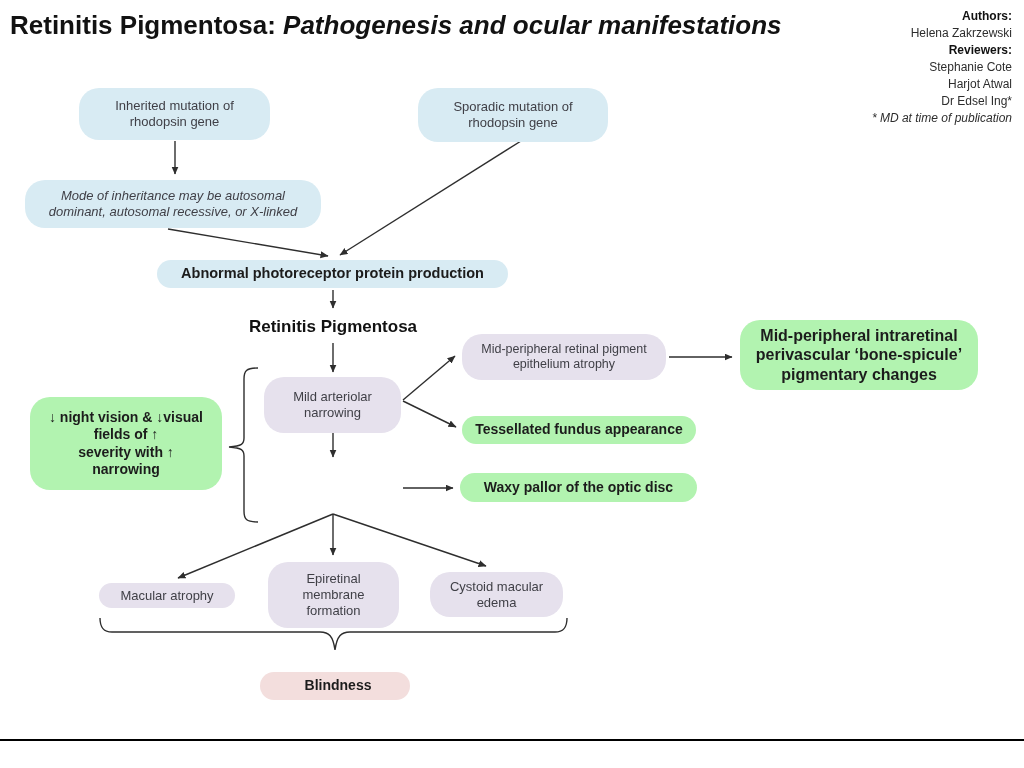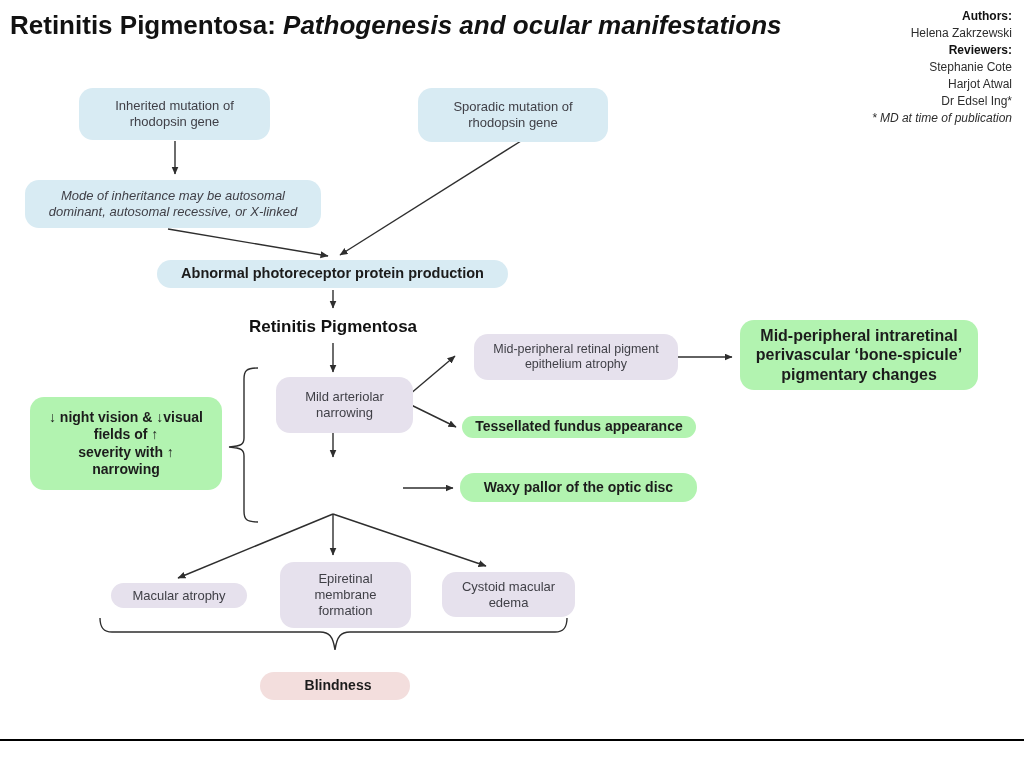--- a/index.html
+++ b/index.html
@@ -7,26 +7,26 @@
     position:relative;width:1024px;height:768px;background:#ffffff;
     font-family:"Liberation Sans",sans-serif;overflow:hidden;
   }
   #title{position:absolute;left:10px;top:10px;font-size:26px;color:#121212;white-space:nowrap;}
   #title .t-main{font-weight:bold;}
   #title .t-sub{font-weight:bold;font-style:italic;}
   #credits{position:absolute;right:12px;top:8px;text-align:right;font-size:12px;color:#2d2d2d;line-height:17px;}
   #credits .c-label{font-weight:bold;color:#111;}
   #credits .c-note{font-style:italic;}
   .node{
-    position:absolute;border-radius:14px;display:flex;flex-direction:column;
+    position:absolute;border-radius:20px;display:flex;flex-direction:column;
     align-items:center;justify-content:center;text-align:center;
     font-size:13px;color:#3f3f46;line-height:1.22;padding:2px 6px;box-sizing:border-box;
   }
   .blue{background:#d8ebf3;}
-  .lav{background:#e6e1ed;margin-left:12px;}
+  .lav{background:#e6e1ed;}
   .green{background:#b2f3b0;}
   .pink{background:#f3dedd;}
   .bold{font-weight:bold;color:#1c1c1c;}
   .italic{font-style:italic;}
   .plain{background:transparent;}
   #arrows{position:absolute;left:0;top:0;width:1024px;height:768px;}
   #legend-bar{position:absolute;left:0;top:739px;width:1024px;height:29px;border-top:2px solid #000;background:#fff;}
 </style>
 </head>
 <body>
@@ -94,21 +94,21 @@
   <div class="node green bold" style="left:30px;top:397px;width:192px;height:93px;font-size:14px;">
     <span>↓ night vision &amp; ↓visual</span>
     <span>fields of ↑</span>
     <span>severity with ↑</span>
     <span>narrowing</span>
   </div>
 
   <div class="node lav" style="left:264px;top:377px;width:137px;height:56px;">Mild arteriolar narrowing</div>
 
 
-  <div class="node green bold" style="left:462px;top:416px;width:234px;height:22px;font-size:14px;">Tessellated fundus appearance</div>
+  <div class="node green bold" style="left:462px;top:416px;width:234px;height:28px;font-size:14px;">Tessellated fundus appearance</div>
 
   <div class="node green bold" style="left:460px;top:473px;width:237px;height:29px;font-size:14px;">Waxy pallor of the optic disc</div>
 
   <div class="node lav" style="left:99px;top:583px;width:136px;height:25px;">Macular atrophy</div>
 
   <div class="node lav" style="left:268px;top:562px;width:131px;height:66px;">
     <span>Epiretinal</span>
     <span>membrane</span>
     <span>formation</span>
   </div>

